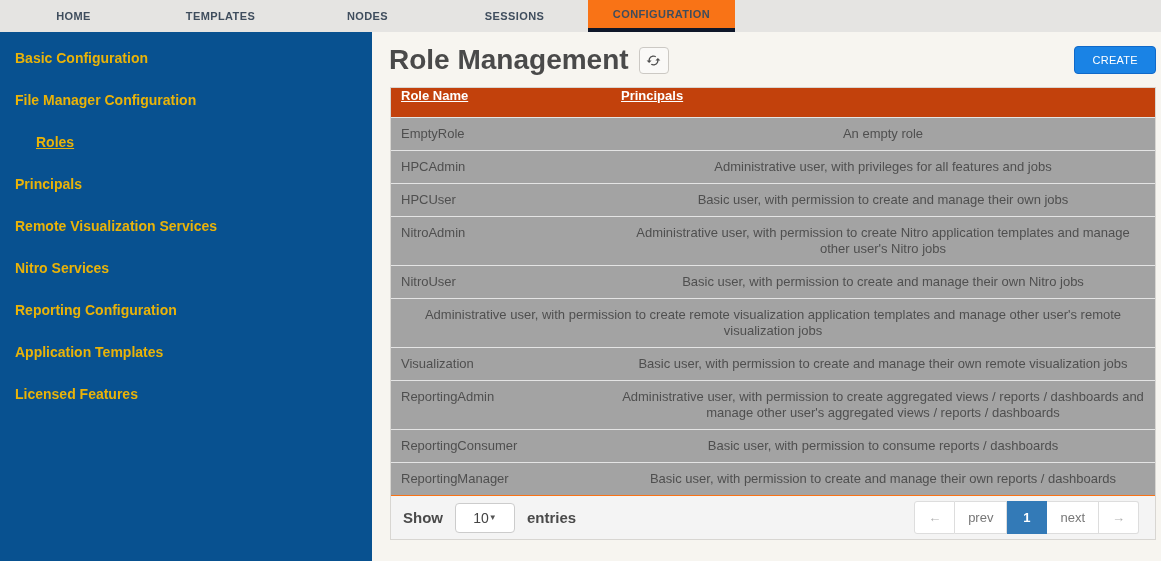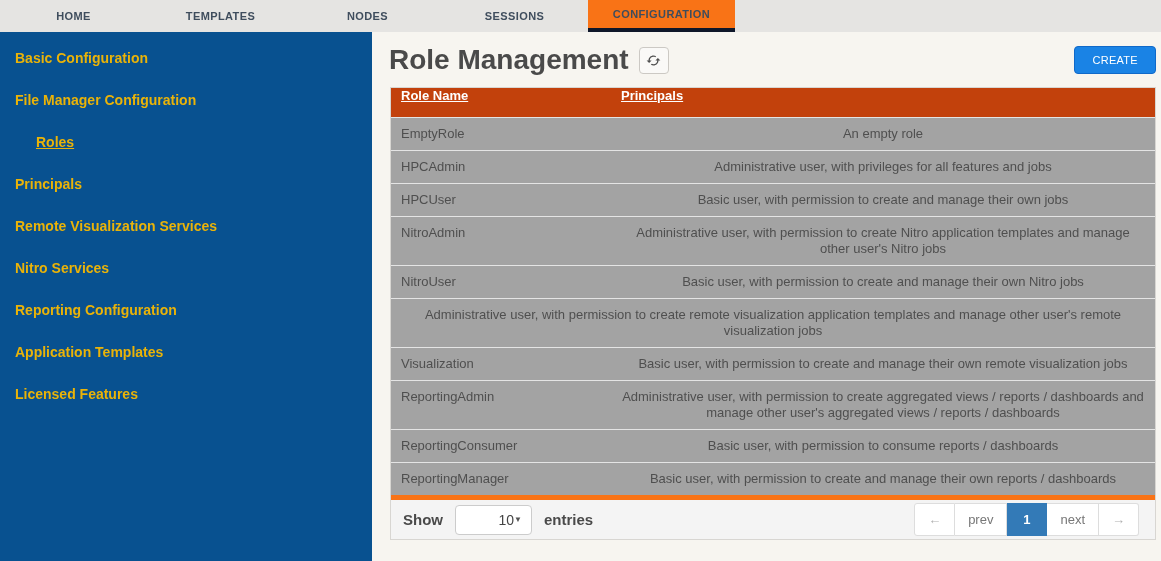--- a/index.html
+++ b/index.html
@@ -55,27 +55,27 @@
   }
   .th.role { width:220px; flex-shrink:0; }
   .tr { display:flex; border-top:1px solid #e4e4e4; background:#a3a3a3; }
   .tr:first-child { border-top:none; }
   .td { font-size:13px; color:#4f4f4f; padding:8px 10px; line-height:16px; }
   .td.role { width:220px; flex-shrink:0; }
   .td.desc { flex:1; min-width:0;text-align:center; }
 
   
   .tfoot {
-    display:flex; align-items:center; background:#f4f4f4; border-top:5px solid #f97316;
+    display:flex; align-items:center; background:#f4f4f4; border-top:1px solid #f97316;
     height:44px; padding:0 12px;
   }
   .foot-label { font-size:15px; font-weight:700; color:#4a4a4a; }
   .page-select {
-    width:77px; height:30px; background:#fff; border:1px solid #cccccc; border-radius:4px;
-    margin:0 12px; display:flex; align-items:center; justify-content:flex-end;
+    width:60px; height:30px; background:#fff; border:1px solid #cccccc; border-radius:4px;
+    margin:0 12px; display:flex; align-items:center; justify-content:center;
     padding:0 9px; font-size:14px; color:#444; cursor:pointer;
   }
   .caret { font-size:8px; color:#555; }
   .pager { margin-left:auto; display:flex; margin-right:4px; }
   .pg {
     min-width:40px; height:33px; background:#fff; border:1px solid #dddddd; border-left:none;
     display:flex; align-items:center; justify-content:center; font-size:13px; color:#777;
     cursor:pointer; padding:0 13px;
   }
   .pg:first-child { border-left:1px solid #dddddd; border-radius:3px 0 0 3px; }

